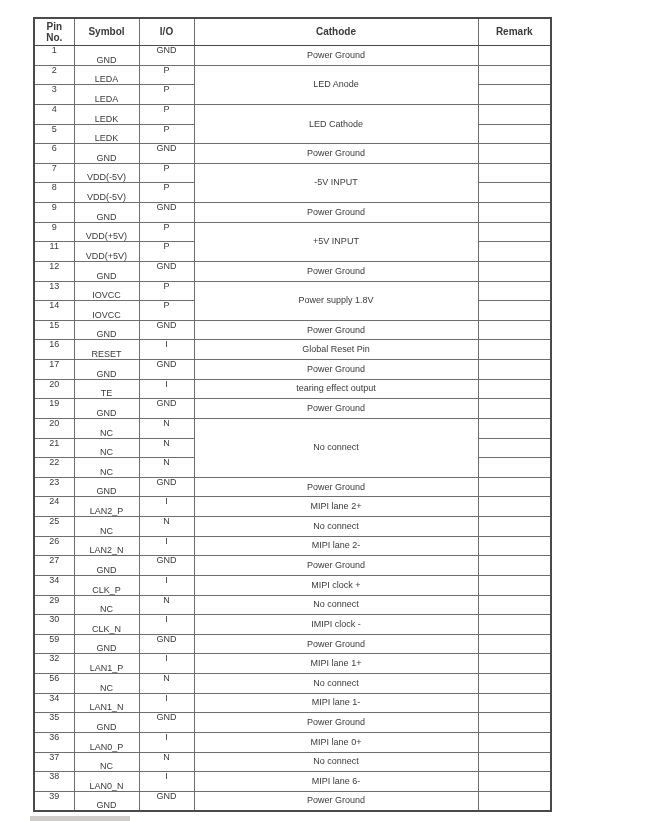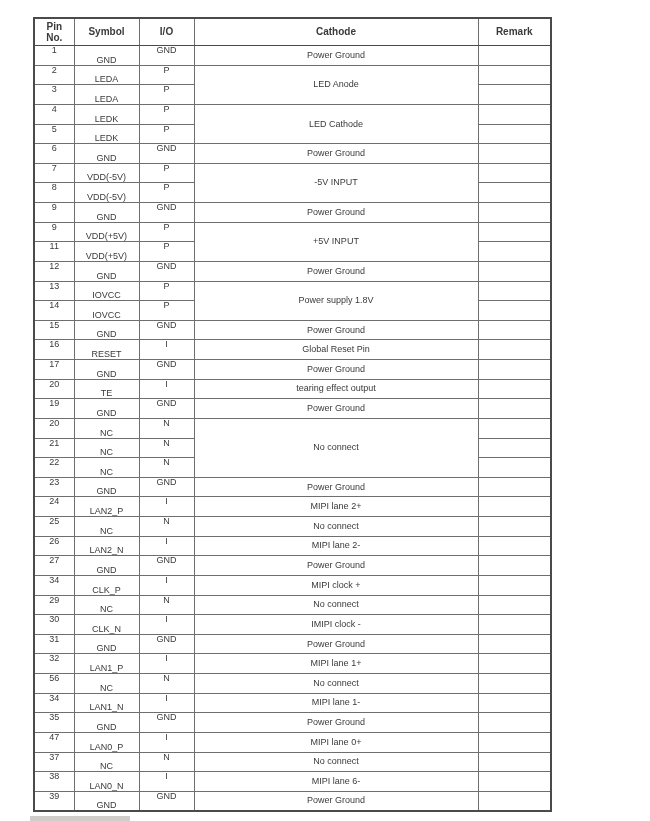--- a/index.html
+++ b/index.html
@@ -301,21 +301,21 @@
           <td class="col-remark"></td>
         </tr>
         <tr>
           <td class="col-pin">30</td>
           <td class="col-symbol">CLK_N</td>
           <td class="col-io">I</td>
           <td class="col-function">IMIPI clock -</td>
           <td class="col-remark"></td>
         </tr>
         <tr>
-          <td class="col-pin">31</td>
+          <td class="col-pin">59</td>
           <td class="col-symbol">GND</td>
           <td class="col-io">GND</td>
           <td class="col-function">Power Ground</td>
           <td class="col-remark"></td>
         </tr>
         <tr>
           <td class="col-pin">32</td>
           <td class="col-symbol">LAN1_P</td>
           <td class="col-io">I</td>
           <td class="col-function">MIPI lane 1+</td>
@@ -336,21 +336,21 @@
           <td class="col-remark"></td>
         </tr>
         <tr>
           <td class="col-pin">35</td>
           <td class="col-symbol">GND</td>
           <td class="col-io">GND</td>
           <td class="col-function">Power Ground</td>
           <td class="col-remark"></td>
         </tr>
         <tr>
-          <td class="col-pin">47</td>
+          <td class="col-pin">36</td>
           <td class="col-symbol">LAN0_P</td>
           <td class="col-io">I</td>
           <td class="col-function">MIPI lane 0+</td>
           <td class="col-remark"></td>
         </tr>
         <tr>
           <td class="col-pin">37</td>
           <td class="col-symbol">NC</td>
           <td class="col-io">N</td>
           <td class="col-function">No connect</td>

